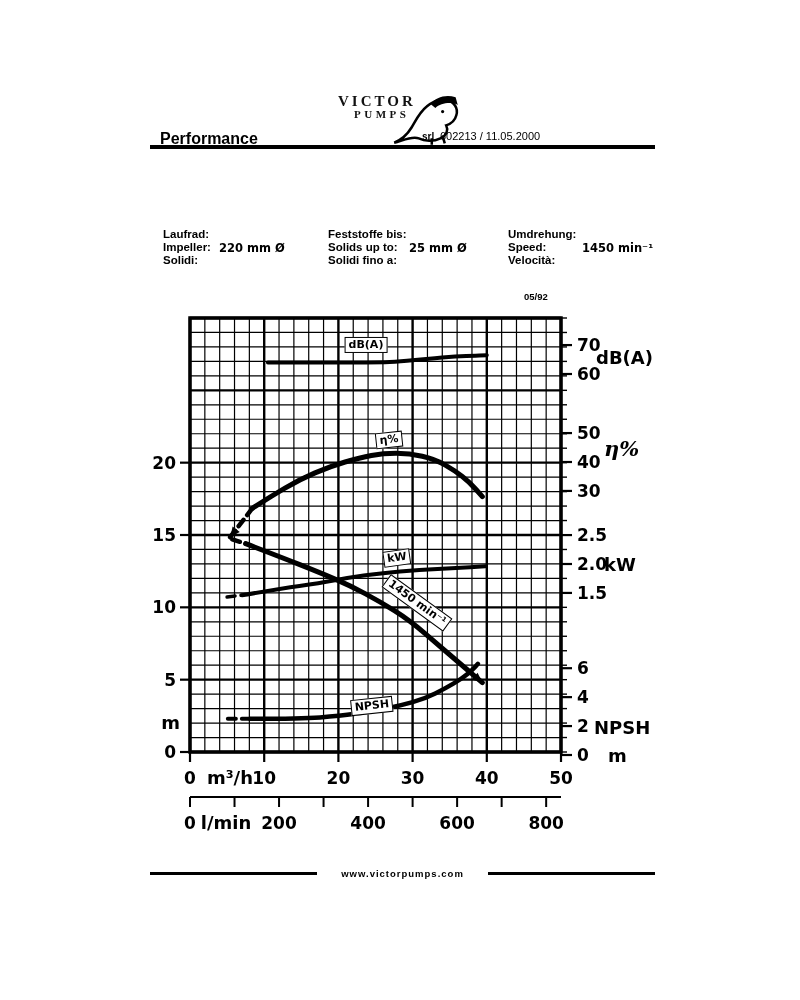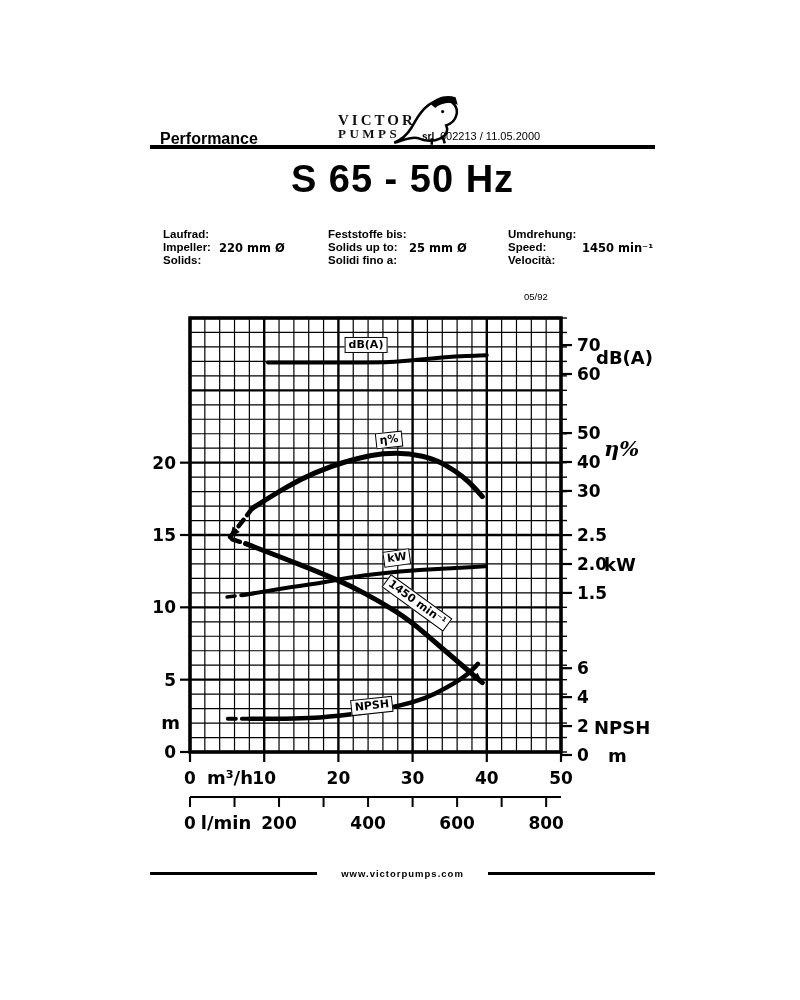--- a/index.html
+++ b/index.html
@@ -1,40 +1,40 @@
 <!DOCTYPE html>
 <html><head>
 <meta charset="utf-8">
 <style>
   html,body{margin:0;padding:0;background:#fff;}
   .page{position:relative;width:800px;height:1000px;background:#fff;color:#000;
         font-family:"Liberation Sans",sans-serif;overflow:hidden;}
 
   
   .logo{position:absolute;left:338px;top:95px;width:132px;height:54px;}
-  .brand-text{position:absolute;left:0;top:19px;font-family:"Liberation Serif",serif;
+  .brand-text{position:absolute;left:0;top:0;font-family:"Liberation Serif",serif;
               font-weight:bold;color:#111;line-height:13px;}
   .brand-v{font-size:15px;letter-spacing:3px;}
-  .brand-p{font-size:13px;letter-spacing:3.5px;}
+  .brand-p{font-size:11px;letter-spacing:3.5px;margin-left:16px;}
   .elephant{position:absolute;left:48px;top:0;width:80px;height:52px;}
   .srl{position:absolute;left:84px;top:36px;font-size:10px;font-weight:bold;}
   .performance{position:absolute;left:160px;top:130px;font-size:16px;font-weight:bold;}
   .doc-number{position:absolute;left:440px;top:130px;width:200px;text-align:left;
               font-size:11px;font-weight:normal;}
   .header-rule{position:absolute;left:150px;top:145px;width:505px;height:3.5px;background:#000;}
 
   .title{position:absolute;left:150px;top:158px;width:505px;margin:0;text-align:center;
          font-size:38px;font-weight:bold;letter-spacing:1px;}
 
   
   .spec-labels{position:absolute;top:228px;font-size:11.5px;font-weight:bold;line-height:13px;}
   .spec-value{position:absolute;top:241px;font-size:11.5px;font-weight:bold;
               font-family:"DejaVu Sans",sans-serif;}
 
-  .revision{position:absolute;left:524px;top:291px;font-size:9.5px;font-weight:normal;}
+  .revision{position:absolute;left:524px;top:291px;font-size:9.5px;font-weight:bold;}
 
   
   #chart-svg{position:absolute;left:0;top:0;width:800px;height:1000px;}
   #chart-svg text{font-family:"DejaVu Sans",sans-serif;font-weight:bold;fill:#000;}
   #chart-svg .axis-num{font-size:17px;}
   #chart-svg .axis-unit{font-size:18px;}
   #chart-svg .axis-unit-eta{font-size:21px;font-style:italic;
             font-family:"DejaVu Serif",serif;}
   #curve-labels{position:absolute;left:0;top:0;width:800px;height:1000px;pointer-events:none;}
   .curve-label{position:absolute;background:#fff;border:1.5px solid #000;padding:1px 3px;
@@ -63,26 +63,25 @@
       <circle cx="73" cy="23" r="2.2" fill="#000"></circle>
       <path d="M58,60 L58,69 M73,57 L76,67" stroke="#000" stroke-width="3.5"></path>
     </svg>
     <span class="srl">srl</span>
   </div>
 
   <div class="performance">Performance</div>
   <div class="doc-number">602213 / 11.05.2000</div>
   <div class="header-rule"></div>
 
-  <h1 class="title">S 65 - 50 Hz</h1>
 
   <div class="spec-labels" style="left:163px">
     <div>Laufrad:</div>
     <div>Impeller:</div>
-    <div>Solids:</div>
+    <div>Solidi:</div>
   </div>
   <div class="spec-value" style="left:219px">220 mm Ø</div>
 
   <div class="spec-labels" style="left:328px">
     <div>Feststoffe bis:</div>
     <div>Solids up to:</div>
     <div>Solidi fino a:</div>
   </div>
   <div class="spec-value" style="left:409px">25 mm Ø</div>
 

